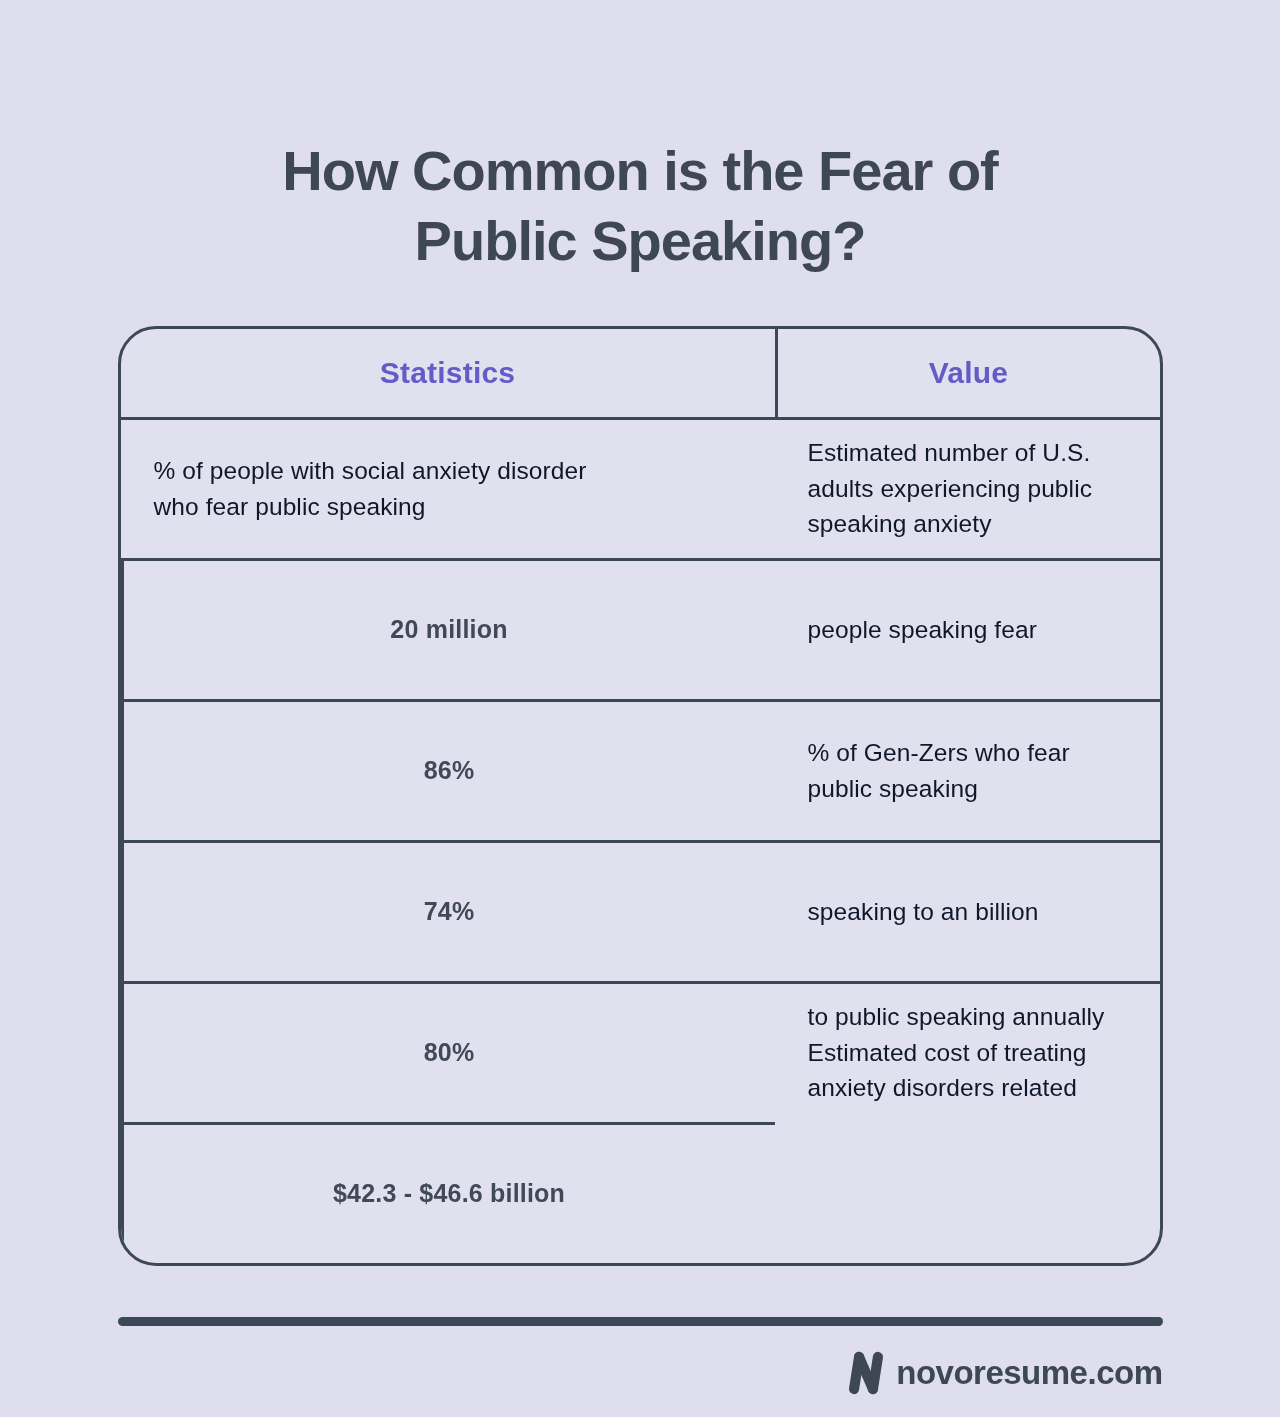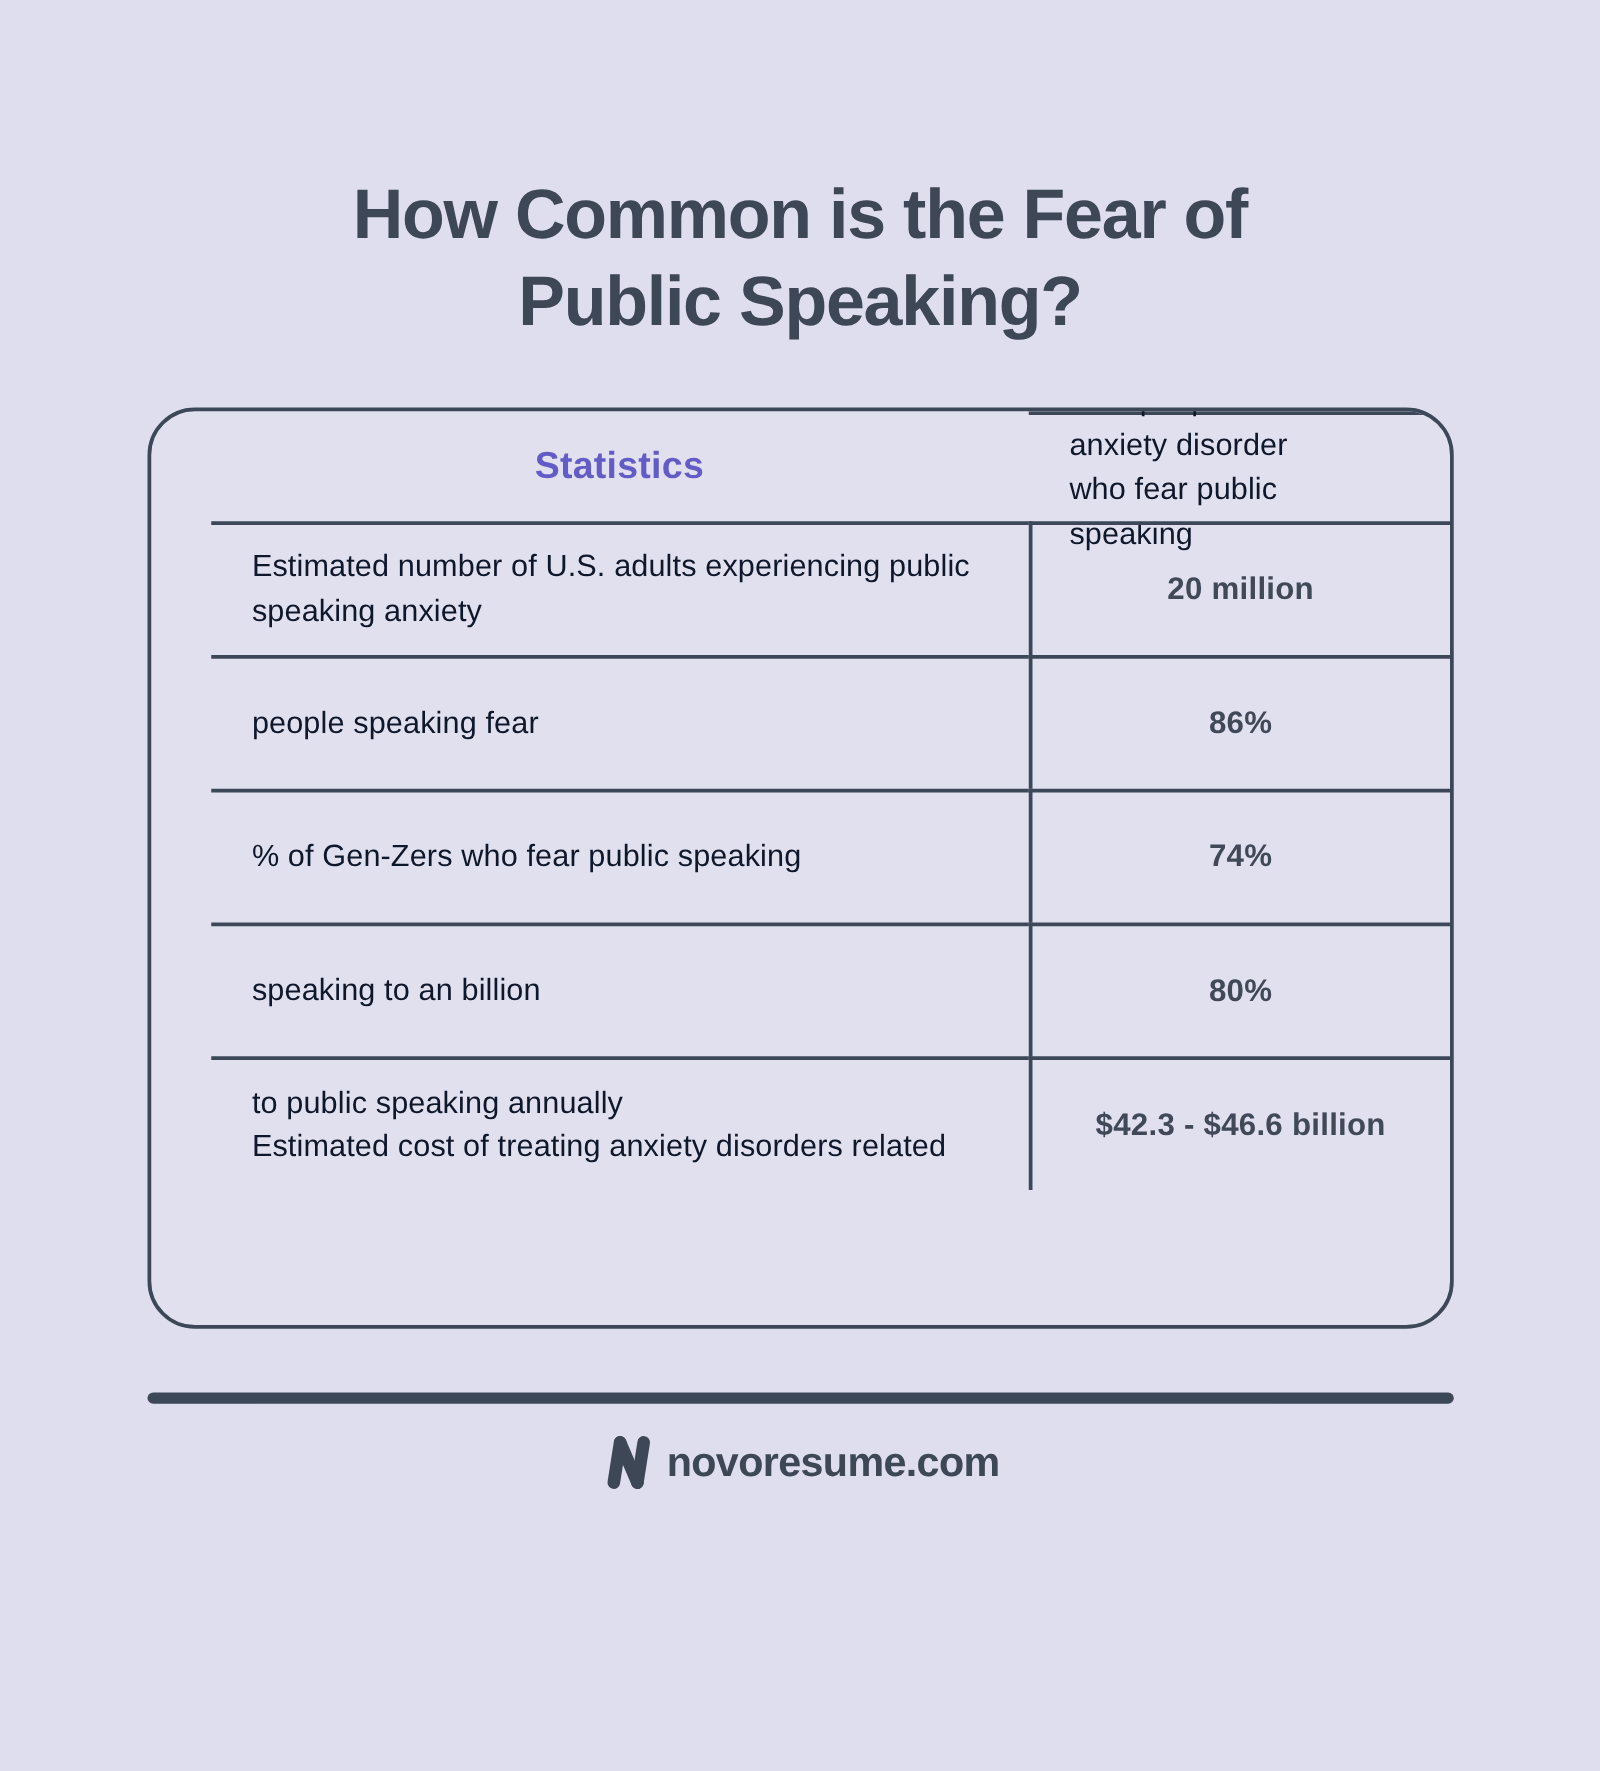--- a/index.html
+++ b/index.html
@@ -19,31 +19,30 @@
     padding-top: 98px;
     text-align: center;
     color: #3E4756;
     font-weight: 800;
     font-size: 56px;
     line-height: 1.25;
     letter-spacing: -1px;
   }
   .stats-table {
     width: 1045px;
-    height: 737px;
+    height: 940px;
     margin: 50px auto 0;
     box-sizing: border-box;
     border: 3.5px solid #3C4857;
     border-radius: 38px;
     display: grid;
     grid-template-columns: 654px 1fr;
     grid-template-rows: 88px repeat(6, 1fr);
     overflow: hidden;
     background: #E1E0EF;
-    padding-left: 48px;
   }
   .cell {
     display: flex;
     align-items: center;
     box-sizing: border-box;
   }
   .header-cell {
     justify-content: center;
     color: #645CC6;
     font-weight: 700;
@@ -72,21 +71,21 @@
     width: 1045px;
     height: 9px;
     border-radius: 6px;
     background: #3C4857;
     margin: 51px auto 0;
   }
   .brand-row {
     width: 1045px;
     margin: 24px auto 0;
     display: flex;
-    justify-content: center;
+    justify-content: flex-end;
     align-items: center;
     gap: 7px;
   }
   .brand-text {
     color: #3E4756;
     font-weight: 700;
     font-size: 33px;
     letter-spacing: -0.5px;
   }
   .logo-mark { display: inline-flex; }
@@ -97,20 +96,21 @@
 <div class="canvas">
 
   <h1 class="title">
     <span class="line" style="display:block">How Common is the Fear of</span>
     <span class="line" style="display:block">Public Speaking?</span>
   </h1>
 
   <div class="stats-table">
 
     <div class="cell header-cell">Statistics</div>
+    <div class="cell header-cell value-col">Value</div>
 
     <div class="cell body-cell stat-cell">
       <div>
         <span class="line">% of people with social anxiety disorder</span>
         <span class="line">who fear public speaking</span>
       </div>
     </div>
 
     <div class="cell body-cell stat-cell">
       <div>

